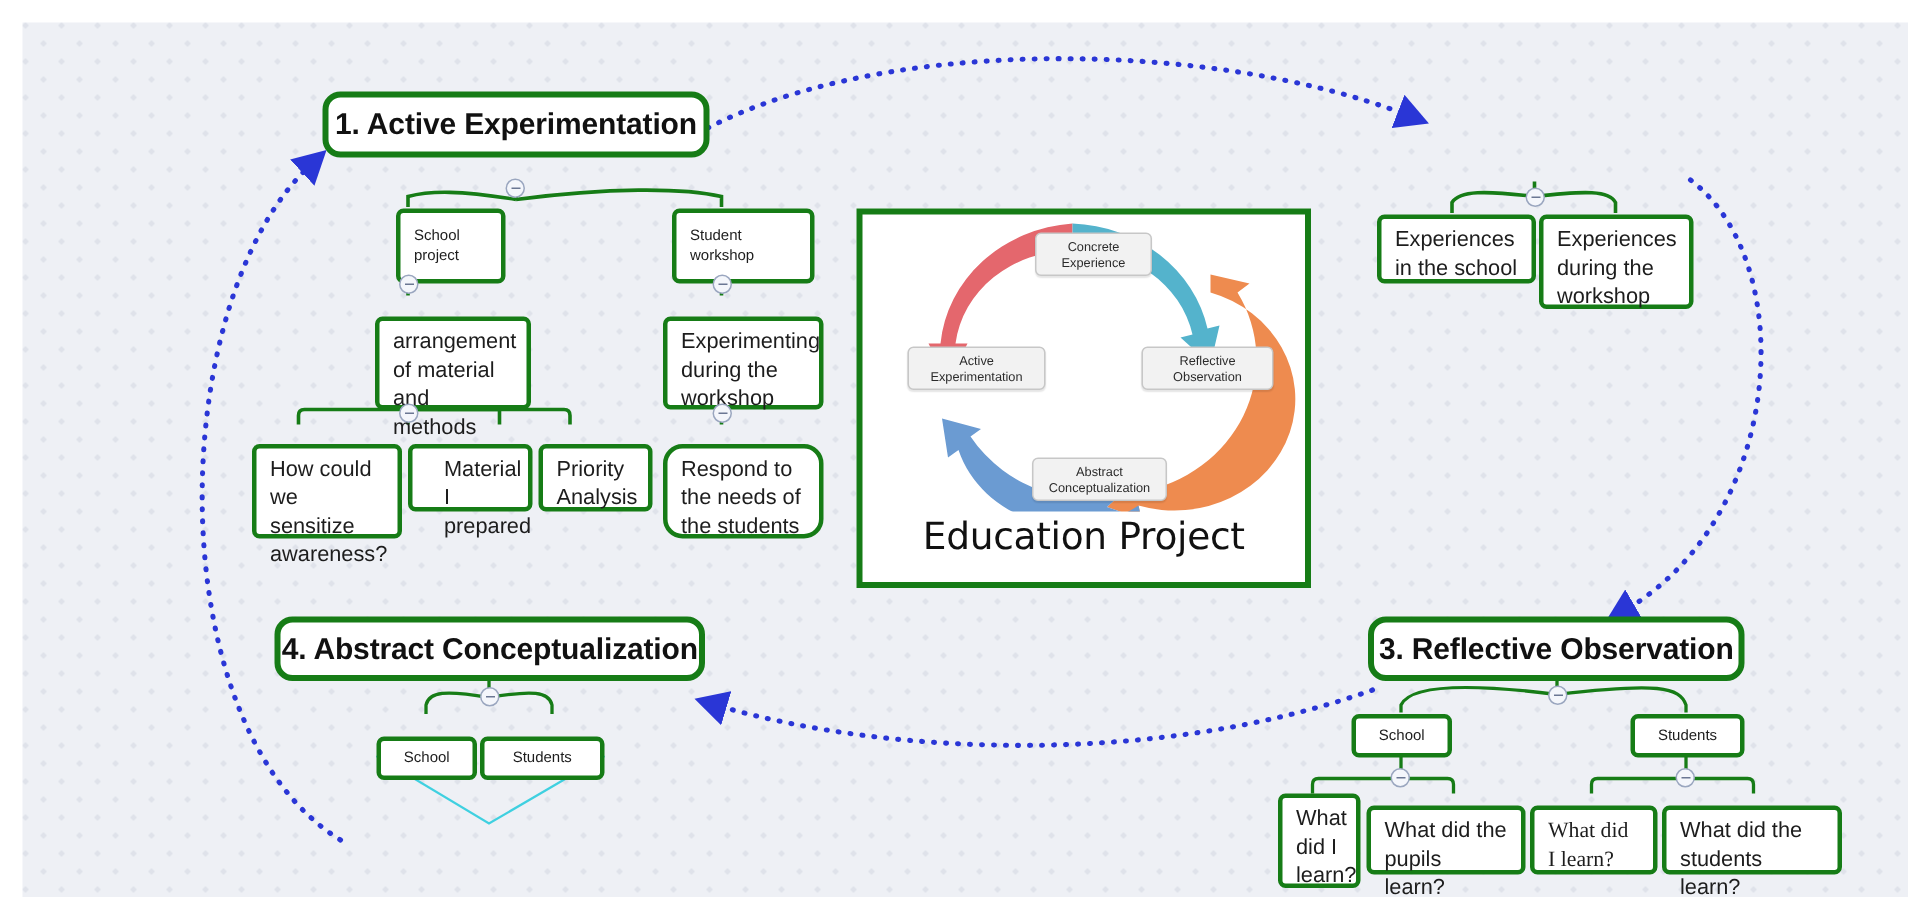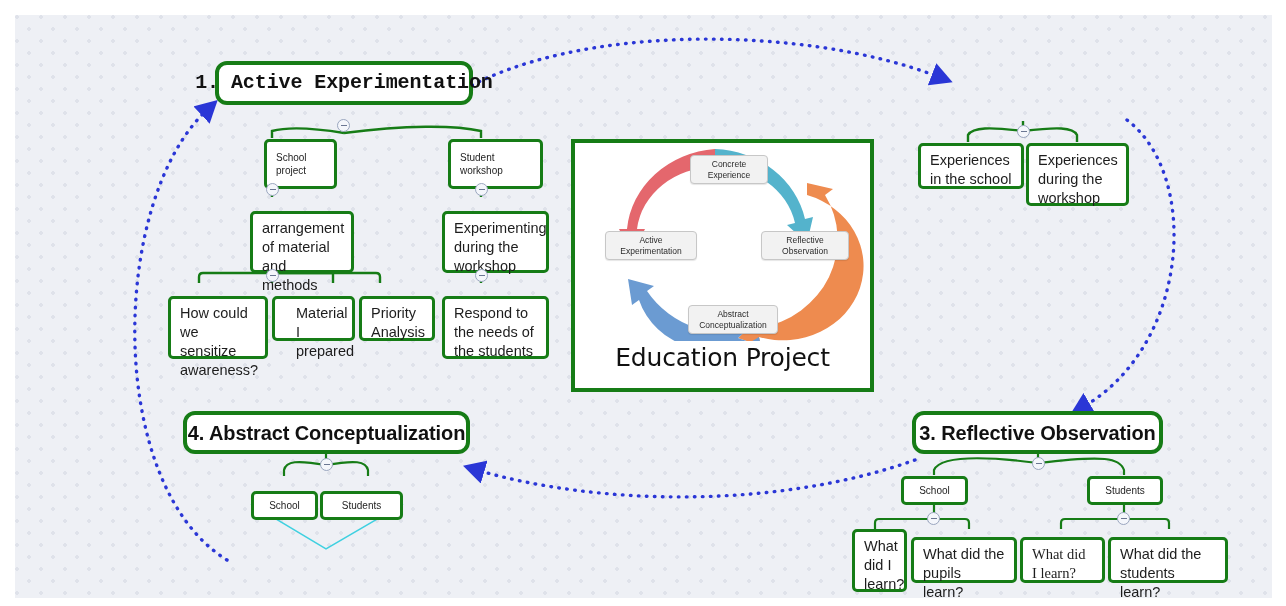--- a/index.html
+++ b/index.html
@@ -200,21 +200,21 @@
         <path d="M 311,438 L 311,450"></path>
         <path d="M 311,450 C 282,445 271,446 269,455 L 269,461"></path>
         <path d="M 311,450 C 340,445 351,446 353,455 L 353,461"></path>
       </g>
 
       <g stroke="#3fd0e0" stroke-width="1.5" fill="none">
         <path d="M 236,489 L 311,534 L 388,489"></path>
       </g>
     </svg>
 
-    <div class="node main" style="left:200px; top:46px; width:258px; height:44px;font-family:Liberation Mono, monospace;">
+    <div class="node main" style="left:200px; top:46px; width:258px; height:44px;">
       <span>1. Active Experimentation</span>
     </div>
     <div class="toggle" style="left:322px; top:104px;"></div>
 
     <div class="node sub" style="left:249px; top:124px; width:73px; height:50px; white-space:pre-line;">
       <span>School
 project</span>
     </div>
     <div class="toggle" style="left:251px; top:168px;"></div>
 
@@ -247,21 +247,21 @@
     <div class="node leaf" style="left:257px; top:281px; width:83px; height:45px; white-space:pre-line;padding-left:21px;">
       <span>Material I
 prepared</span>
     </div>
 
     <div class="node leaf" style="left:344px; top:281px; width:76px; height:45px; white-space:pre-line;">
       <span>Priority
 Analysis</span>
     </div>
 
-    <div class="node leaf" style="left:427px; top:281px; width:107px; height:63px; white-space:pre-line;">
+    <div class="node leaf" style="left:427px; top:281px; width:107px; height:63px; white-space:pre-line;border-radius:13px;">
       <span>Respond to
 the needs of
 the students</span>
     </div>
 
     <div class="toggle" style="left:1002px; top:110px;"></div>
 
     <div class="node leaf" style="left:903px; top:128px; width:106px; height:46px; white-space:pre-line;">
       <span>Experiences
 in the school</span>

